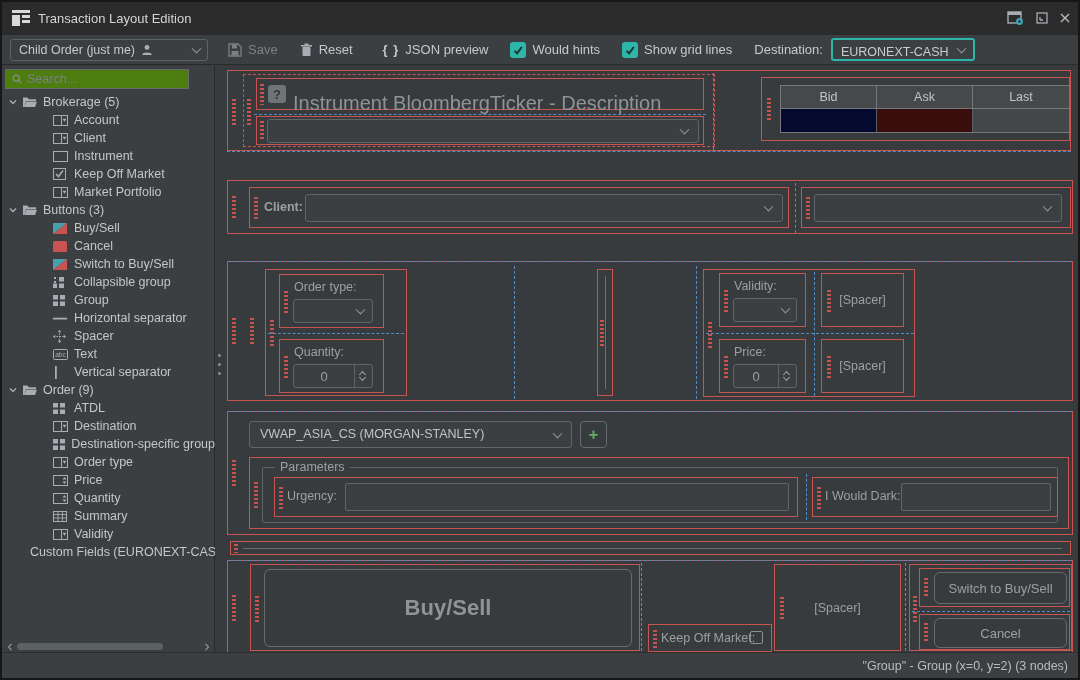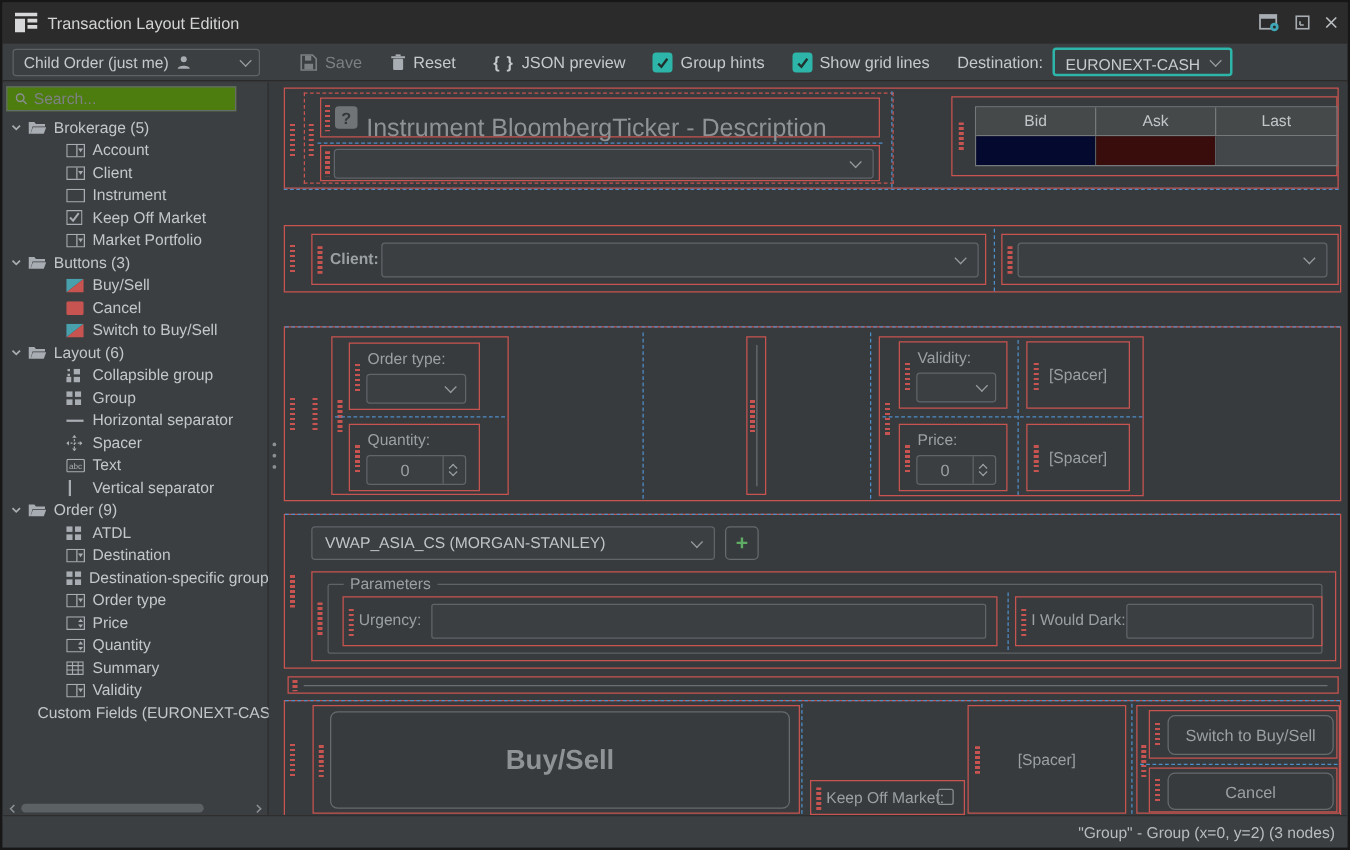--- a/index.html
+++ b/index.html
@@ -116,21 +116,21 @@
         </svg>
     </span>
     <span class="win-btn" style="left:1053px;">
       <svg width="12" height="12" viewBox="0 0 12 12">
           <path d="M2 2 L10 10 M10 2 L2 10" stroke="#b9bdbf" stroke-width="1.4"></path>
         </svg>
     </span>
   </div>
 
   <div class="toolbar">
-    <div class="combo-sm" style="margin-left:8px; width:198px; margin-right:32px;">
+    <div class="combo-sm" style="margin-left:8px; width:198px; margin-right:20px;">
       <span>Child Order (just me)</span>
       <svg style="margin-left:6px;" width="12" height="12" viewBox="0 0 12 12">
           <circle cx="6" cy="3.4" r="2.4" fill="#a7adb2"></circle>
           <path d="M1.2 11 C1.2 7.8 10.8 7.8 10.8 11 z" fill="#a7adb2"></path>
         </svg>
       <i class="chev"></i>
     </div>
     <div class="tb-item disabled">
       <svg width="14" height="14" viewBox="0 0 14 14">
           <path d="M1 1 h9 l3 3 v9 h-12 z" fill="none" stroke="#7c8083" stroke-width="1.3"></path>
@@ -150,21 +150,21 @@
     <div class="tb-item" style="margin-left:8px;">
       <span style="font-weight:bold; letter-spacing:1px;">{ }</span>
       <span>JSON preview</span>
     </div>
     <div class="tb-item">
       <span class="cbx">
         <svg width="12" height="12" viewBox="0 0 14 14">
             <polyline points="3,8 6,11 11.5,3.5" fill="none" stroke="#20302f" stroke-width="2.2"></polyline>
           </svg>
       </span>
-      <span>Group hints</span>
+      <span>Would hints</span>
     </div>
     <div class="tb-item">
       <span class="cbx">
         <svg width="12" height="12" viewBox="0 0 14 14">
             <polyline points="3,8 6,11 11.5,3.5" fill="none" stroke="#20302f" stroke-width="2.2"></polyline>
           </svg>
       </span>
       <span>Show grid lines</span>
     </div>
     <div class="tb-item" style="margin-right:8px;">
@@ -280,34 +280,20 @@
             <span class="tlb">Cancel</span>
           </div>
           <div class="trow child">
             <span class="tic">
               <svg width="14" height="11" viewBox="0 0 14 11">
                 <path d="M0 0 H14 L0 11 z" fill="#47a0ac"></path>
                 <path d="M14 0 V11 H0 z" fill="#c75450"></path>
               </svg>
             </span>
             <span class="tlb">Switch to Buy/Sell</span>
-          </div>
-          <div class="trow section">
-            <span class="tchev">
-              <svg width="10" height="10" viewBox="0 0 10 10">
-                <path d="M2 3.5 L5 6.5 L8 3.5" fill="none" stroke="#a7adb2" stroke-width="1.4"></path>
-              </svg>
-            </span>
-            <span class="tic">
-              <svg width="15" height="12" viewBox="0 0 15 12">
-                <path d="M1 11 V1.5 h4.5 l1.2 1.7 H14 v2 H4 L2.5 11 z" fill="#a7adb2"></path>
-                <path d="M2.5 11 L4.3 5.8 H15 L13 11 z" fill="#a7adb2"></path>
-              </svg>
-            </span>
-            <span class="tlb">Layout (6)</span>
           </div>
           <div class="trow child">
             <span class="tic">
               <svg width="13" height="11" viewBox="0 0 13 11">
                 <rect x="1" y="0" width="2" height="2" fill="#a7adb2"></rect>
                 <rect x="1" y="4" width="2" height="2" fill="#a7adb2"></rect>
                 <rect x="6" y="0" width="5" height="4.5" fill="#a7adb2"></rect>
                 <rect x="6" y="6.5" width="5" height="4.5" fill="#a7adb2"></rect>
                 <rect x="0" y="6.5" width="4" height="4.5" fill="#a7adb2"></rect>
               </svg>

